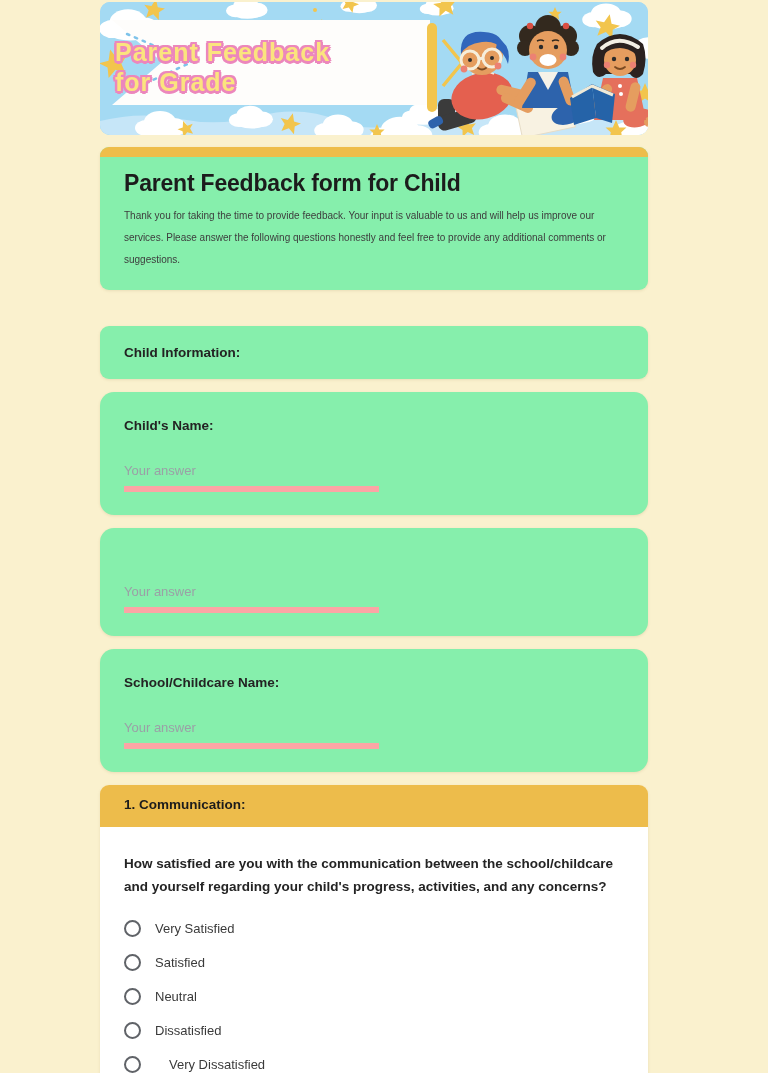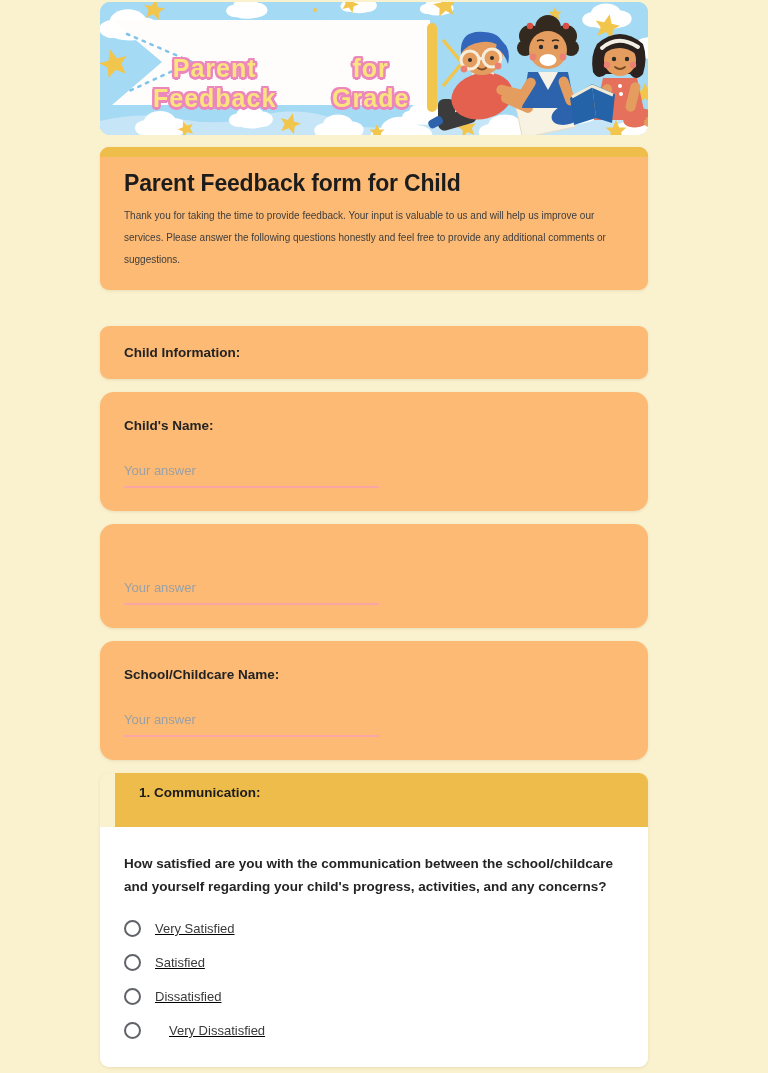--- a/index.html
+++ b/index.html
@@ -22,41 +22,41 @@
     width: 548px; height: 133px;
     border-radius: 10px;
     overflow: hidden;
     background: #A4DAF3;
   }
   .banner svg { position: absolute; left: 0; top: 0; display: block; }
   .ribbon-text {
     position: absolute;
     left: 15px; top: 19px;
     width: 312px; height: 92px;
-    display: flex; flex-direction: row;
-    align-items: flex-end; justify-content: center;
+    display: flex; flex-direction: column;
+    align-items: flex-start; justify-content: center;
     text-align: center;
     pointer-events: none;
   }
   .ribbon-line {
     font-size: 25px;
     font-weight: bold;
     letter-spacing: 1px;
     line-height: 30px;
     color: #FBE47E;
     text-shadow:
       -2px -2px 0 #EC87BC,  2px -2px 0 #EC87BC,
       -2px  2px 0 #EC87BC,  2px  2px 0 #EC87BC,
       -2.5px 0 0 #EC87BC,   2.5px 0 0 #EC87BC,
       0 -2.5px 0 #EC87BC,   0 2.5px 0 #EC87BC;
   }
 
   
   .card {
-    background: #fdba74;
+    background: #86efac;
     border-radius: 9px;
     box-shadow: 0 1px 3px rgba(120, 95, 30, 0.13);
     margin-top: 13px;
     overflow: hidden;
   }
   .accent-strip {
     height: 10px;
     background: #EEBD4A;
   }
   .title-body { padding: 13px 24px 19px 24px; }
@@ -79,59 +79,57 @@
     font-size: 13.5px;
     font-weight: bold;
     color: #232323;
   }
   .input-card { padding: 26px 24px 23px 24px; border-radius: 14px; }
   .answer-input {
     display: block;
     margin-top: 25px;
     width: 255px;
     border: none;
-    border-bottom: 2px solid #fca5a5;
+    border-bottom: 6px solid #fca5a5;
     background: transparent;
     font-family: "Liberation Sans", sans-serif;
     font-size: 13px;
     color: #555555;
     padding: 5px 0 8px 0;
     outline: none;
   }
   .answer-input::placeholder { color: #9AA0A6; opacity: 1; }
 
   
   .section-card { margin-top: 13px; border-radius: 9px; overflow: hidden;
     box-shadow: 0 1px 3px rgba(120, 95, 30, 0.13); }
   .section-header {
     background: #EDBC4B;
-    padding: 12px 24px 27px 24px;
+    padding: 12px 24px 15px 24px;
     font-size: 13.5px;
     font-weight: bold;
     color: #1C1C1C;
-    margin-left: 15px;
   }
   .section-body {
     background: #FFFFFF;
     padding: 25px 24px 26px 24px;
   }
   .question-text {
     font-size: 13.5px;
     font-weight: bold;
     line-height: 23px;
     color: #242424;
     width: 508px;
   }
   .options { margin-top: 22px; }
   .option-row {
     display: flex;
     align-items: center;
     margin-bottom: 17px;
     cursor: pointer;
-    text-decoration: underline;
   }
   .option-row:last-child { margin-bottom: 2px; gap: 14px; }
   .radio-circle {
     width: 17px; height: 17px;
     border: 2px solid #606368;
     border-radius: 50%;
     flex: 0 0 auto;
   }
   .option-label {
     margin-left: 14px;
@@ -320,20 +318,24 @@
         <div class="option-row">
           <span class="radio-circle"></span>
           <span class="option-label">Very Satisfied</span>
         </div>
         <div class="option-row">
           <span class="radio-circle"></span>
           <span class="option-label">Satisfied</span>
         </div>
         <div class="option-row">
           <span class="radio-circle"></span>
+          <span class="option-label">Neutral</span>
+        </div>
+        <div class="option-row">
+          <span class="radio-circle"></span>
           <span class="option-label">Dissatisfied</span>
         </div>
         <div class="option-row">
           <span class="radio-circle"></span>
           <span class="option-label">Very Dissatisfied</span>
         </div>
       </div>
     </div>
   </div>
 

